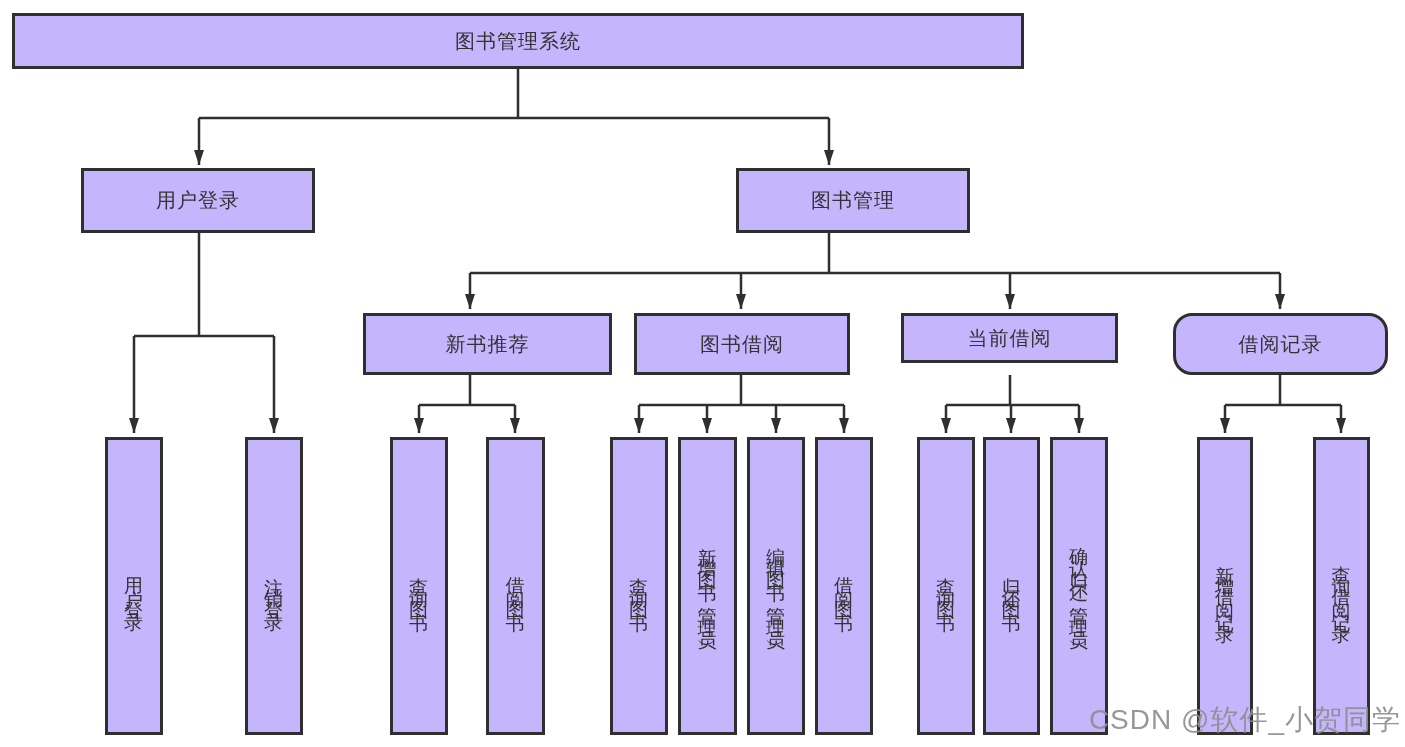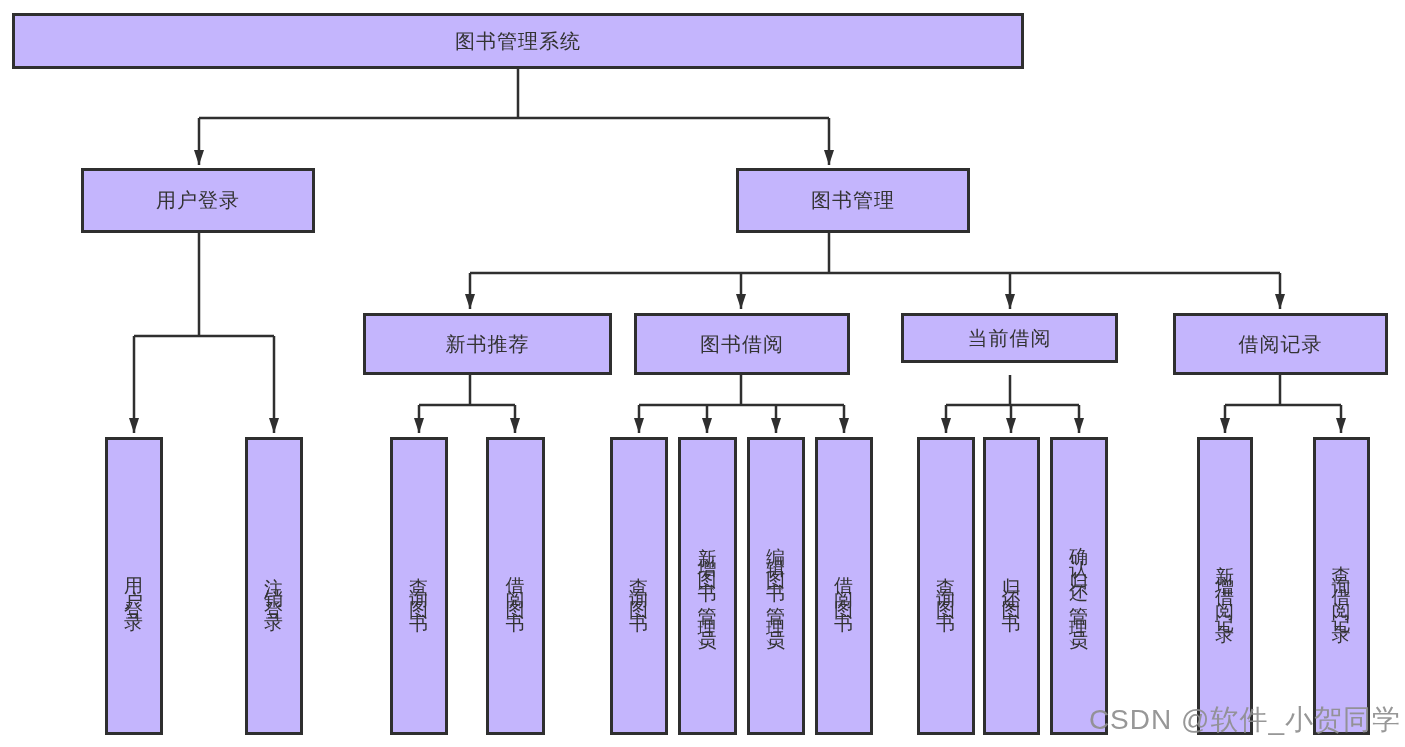--- a/index.html
+++ b/index.html
@@ -104,21 +104,21 @@
 
   <div class="node h-node" style="left:363px; top:313px; width:249px; height:62px;">
     <span>新书推荐</span>
   </div>
   <div class="node h-node" style="left:634px; top:313px; width:216px; height:62px;">
     <span>图书借阅</span>
   </div>
   <div class="node h-node" style="left:901px; top:313px; width:217px; height:50px;">
     <span>当前借阅</span>
   </div>
-  <div class="node h-node" style="left:1173px; top:313px; width:215px; height:62px;">
+  <div class="node h-node" style="left:1173px; top:313px; width:215px; height:62px;border-radius:19px;">
     <span>借阅记录</span>
   </div>
 
   <div class="node v-node" style="left:105px; top:437px; width:58px; height:298px;">
     <span class="vtext">用户登录</span>
   </div>
   <div class="node v-node" style="left:245px; top:437px; width:58px; height:298px;">
     <span class="vtext">注销登录</span>
   </div>
 

